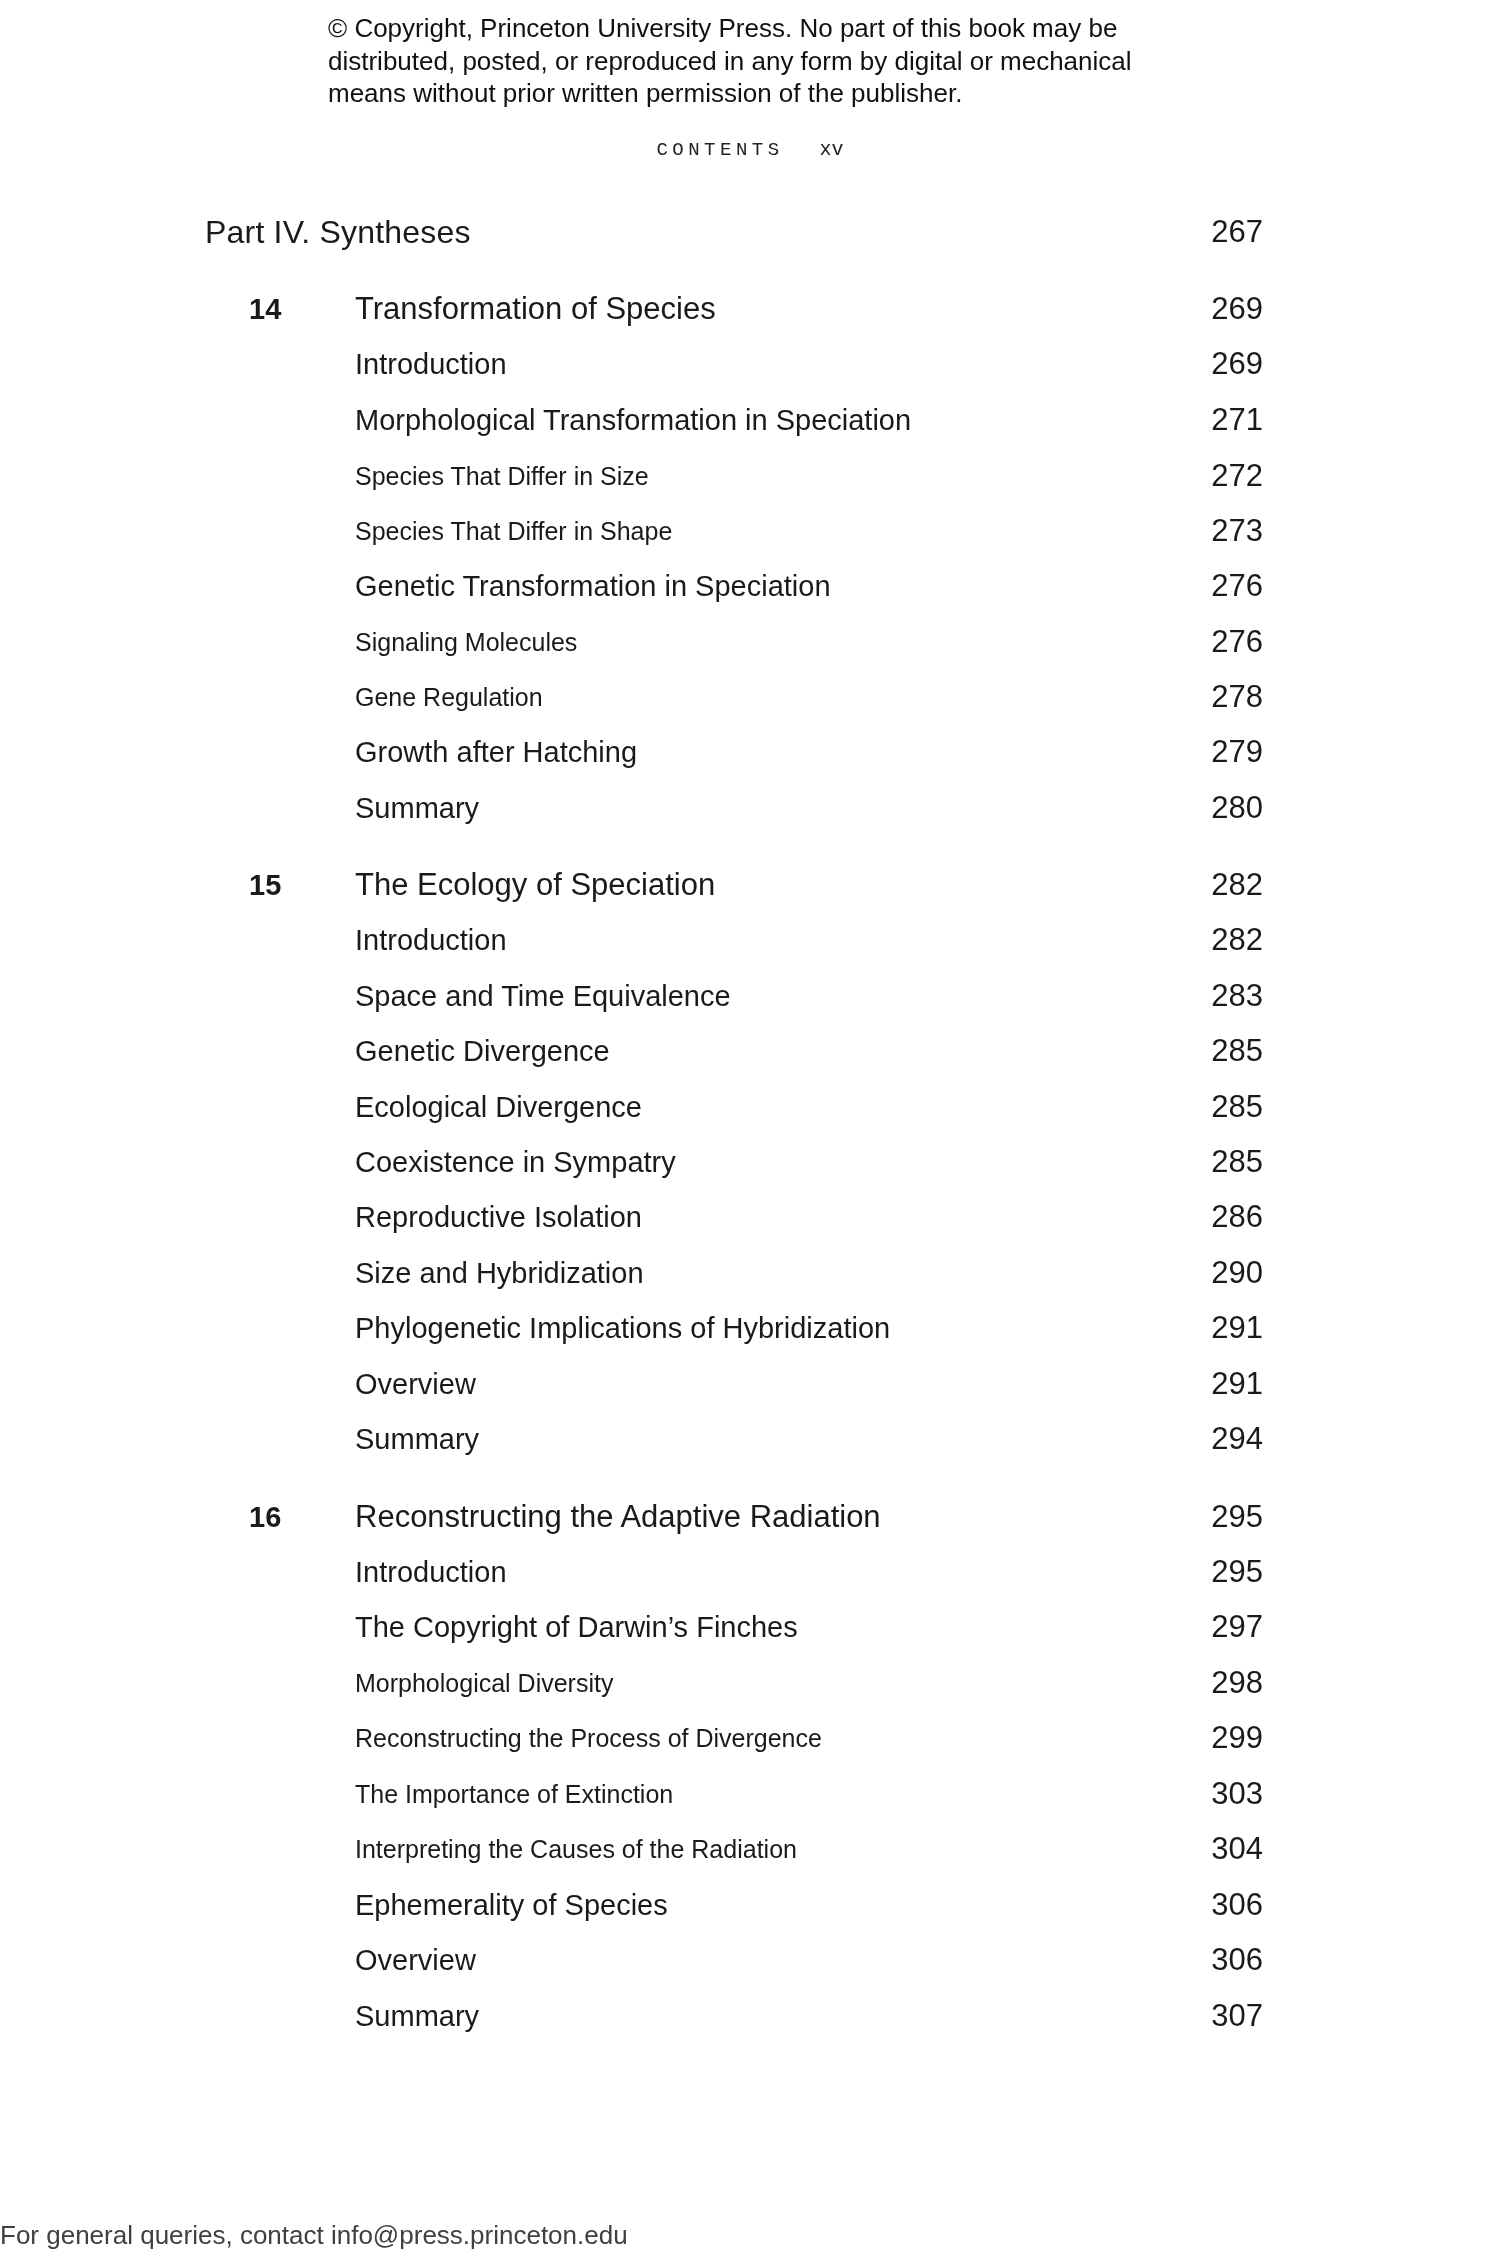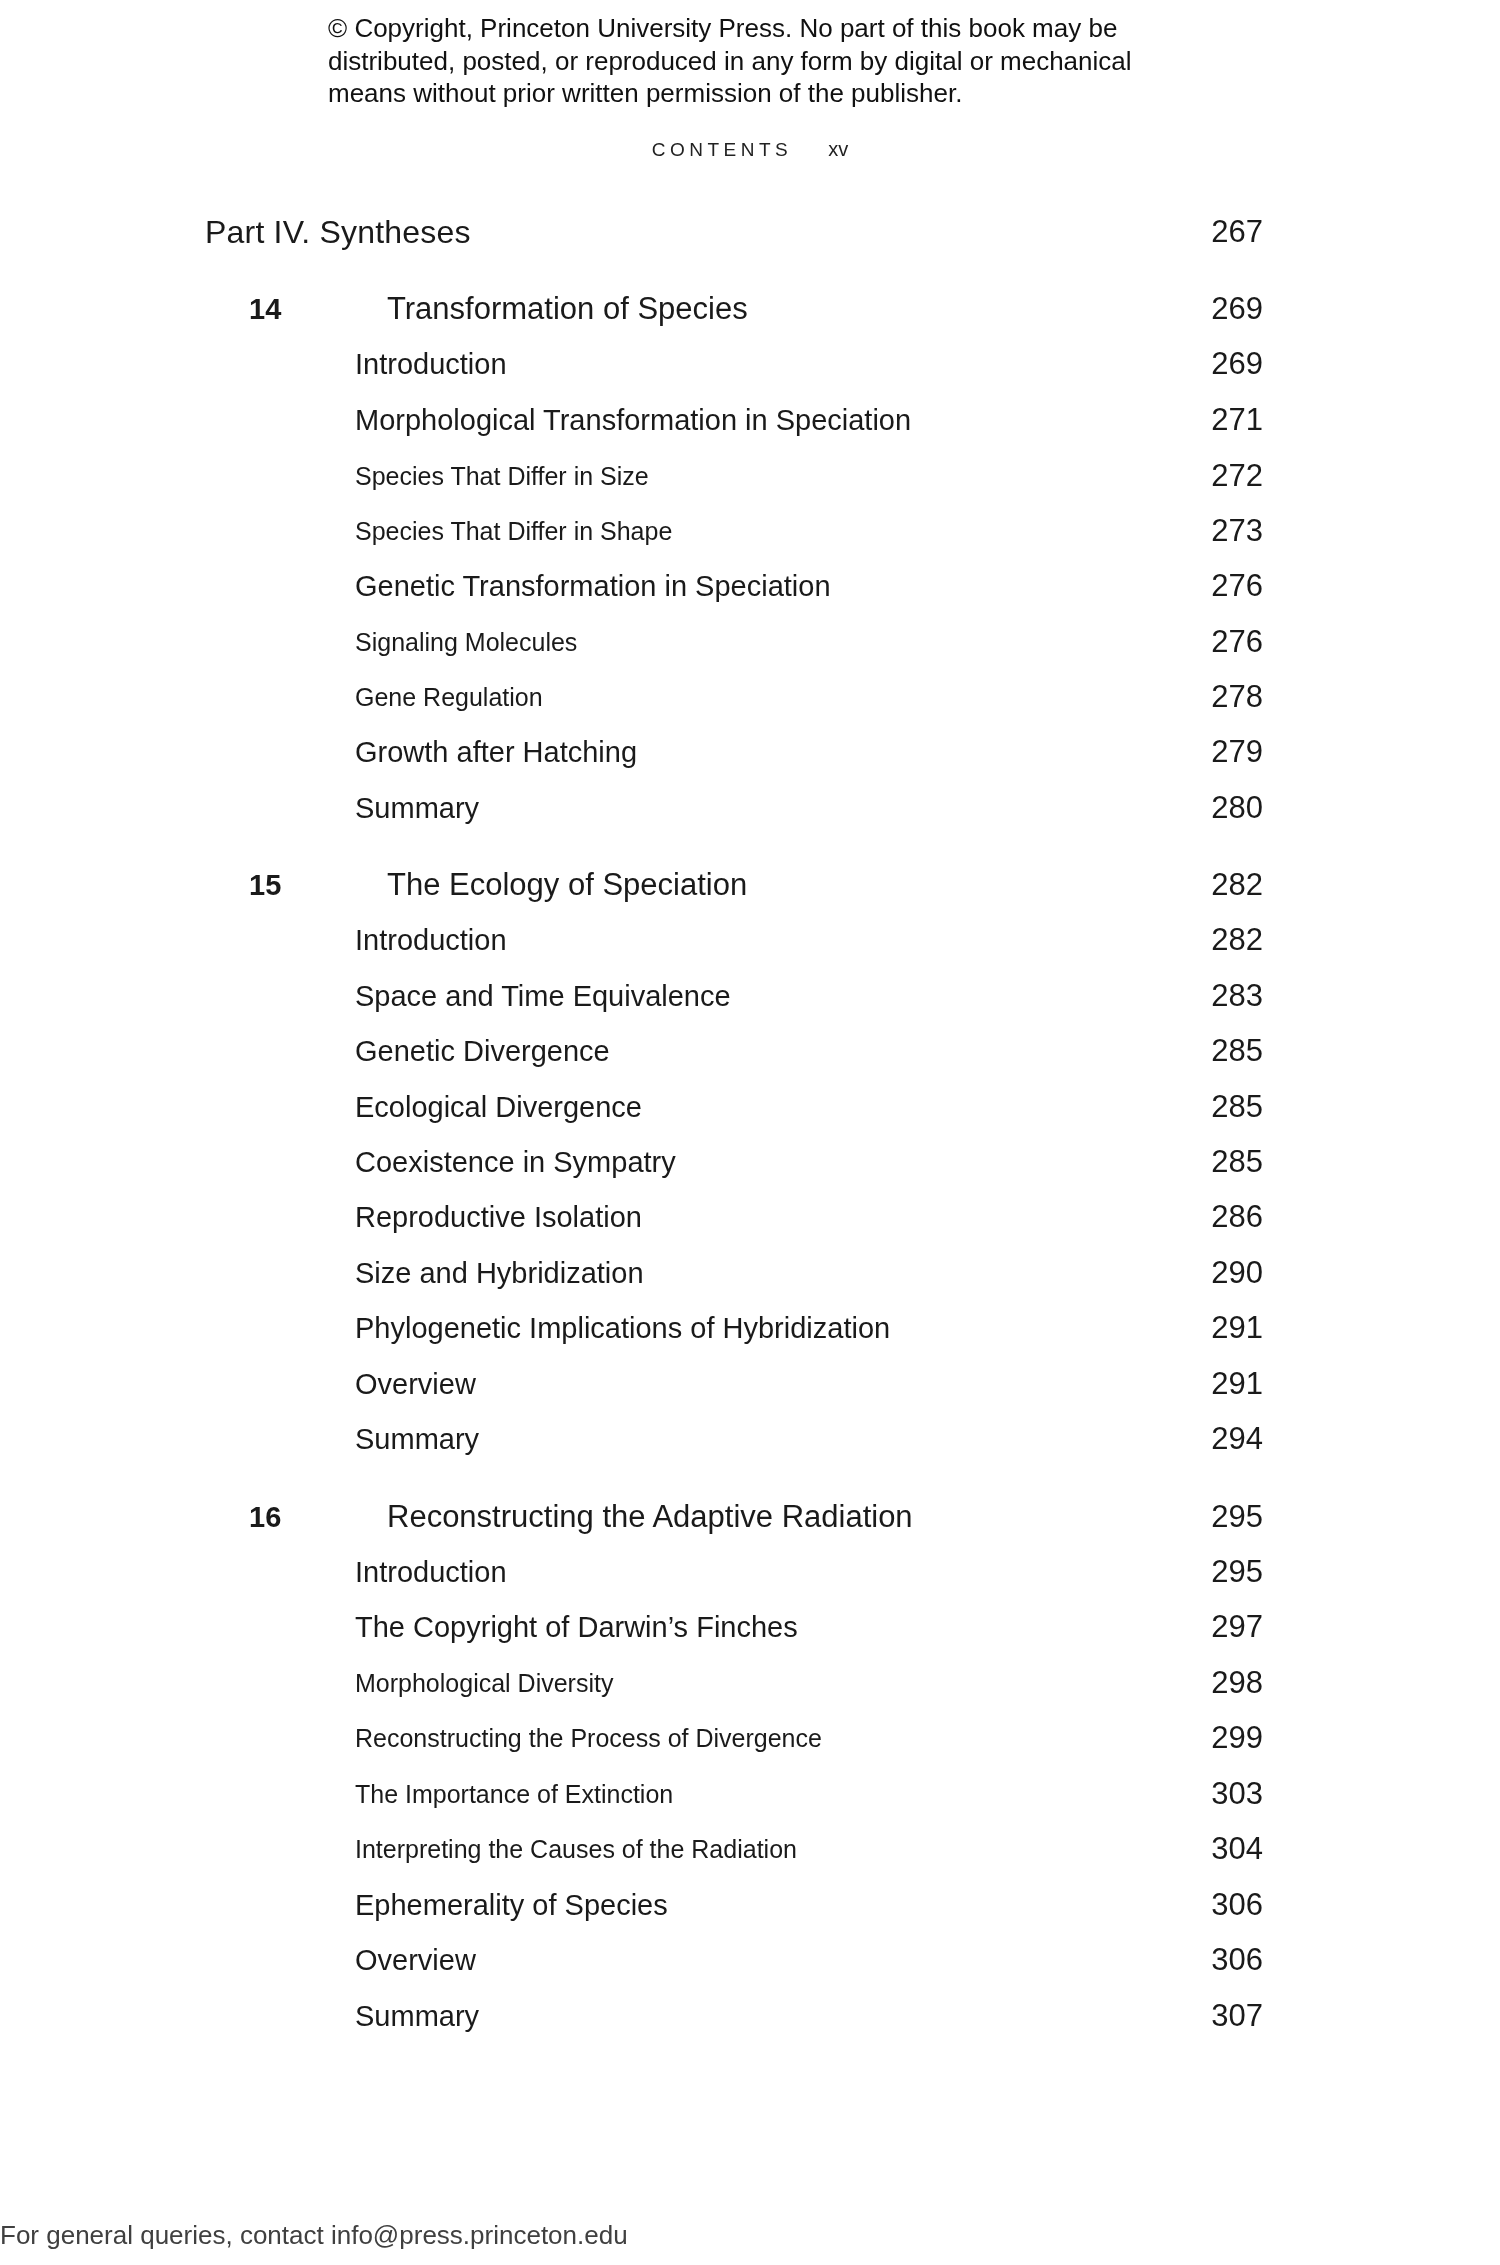--- a/index.html
+++ b/index.html
@@ -1,27 +1,27 @@
 <!DOCTYPE html>
 <html><head>
 <meta charset="utf-8">
 <style>
   html, body { margin: 0; padding: 0; background: #ffffff; }
   body { width: 1500px; height: 2265px; position: relative; overflow: hidden; color: #1a1a1a; font-family: "Liberation Sans", sans-serif; }
   .copyright { position: absolute; left: 328px; top: 12px; width: 900px; font-family: "Liberation Sans", sans-serif; font-size: 26px; line-height: 32.5px; color: #111; }
   .copyright div { white-space: nowrap; }
-  .running-head { position: absolute; top: 138px; left: 0; width: 1500px; text-align: center; font-family: Liberation Sans, sans-serif; color: #222; font-size: 19px; }
+  .running-head { position: absolute; top: 138px; left: 0; width: 1500px; text-align: center; font-family: Liberation Mono, monospace; color: #222; font-size: 19px; }
   .running-head .rh-title { letter-spacing: 4.5px; font-size: 19px; }
   .running-head .rh-page { margin-left: 36px; font-size: 20px; }
   .row { position: absolute; left: 0; width: 1252px; height: 40px; line-height: 40px; }
   .row .num { position: absolute; left: 0; width: 1263px; text-align: right; font-size: 31px; color: #1a1a1a; }
   .part .label { position: absolute; left: 205px; font-size: 32px; font-weight: 500; color: #1a1a1a; letter-spacing: 0.2px; }
   .part .num { font-size: 31px; }
   .chap .chnum { position: absolute; left: 249px; font-size: 29px; font-weight: bold; color: #1a1a1a; }
-  .chap .title { position: absolute; left: 355px; font-size: 31px; color: #1a1a1a; margin-left: 32px; }
+  .chap .title { position: absolute; left: 355px; font-size: 31px; color: #1a1a1a; }
   .entry .title { position: absolute; left: 355px; color: #1a1a1a; }
   .entry.l1 .title { font-size: 29px; }
   .entry.l2 .title { font-size: 25px; }
   .footer { position: absolute; top: 2220px; left: 0; width: 1248px; text-align: left; font-size: 26px; color: #404040; }
 </style>
 </head>
 <body>
 
 <div class="copyright">
   <div>© Copyright, Princeton University Press. No part of this book may be</div>

